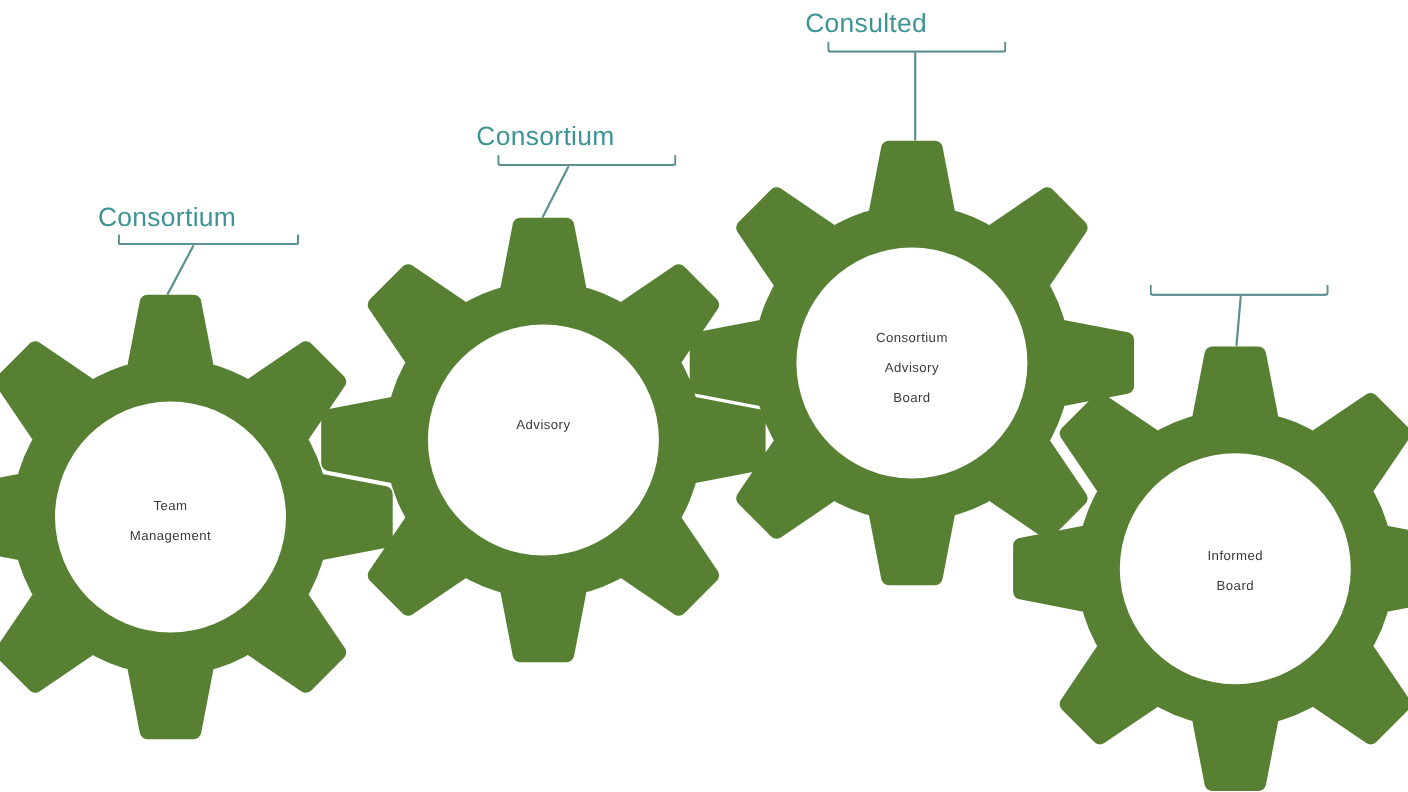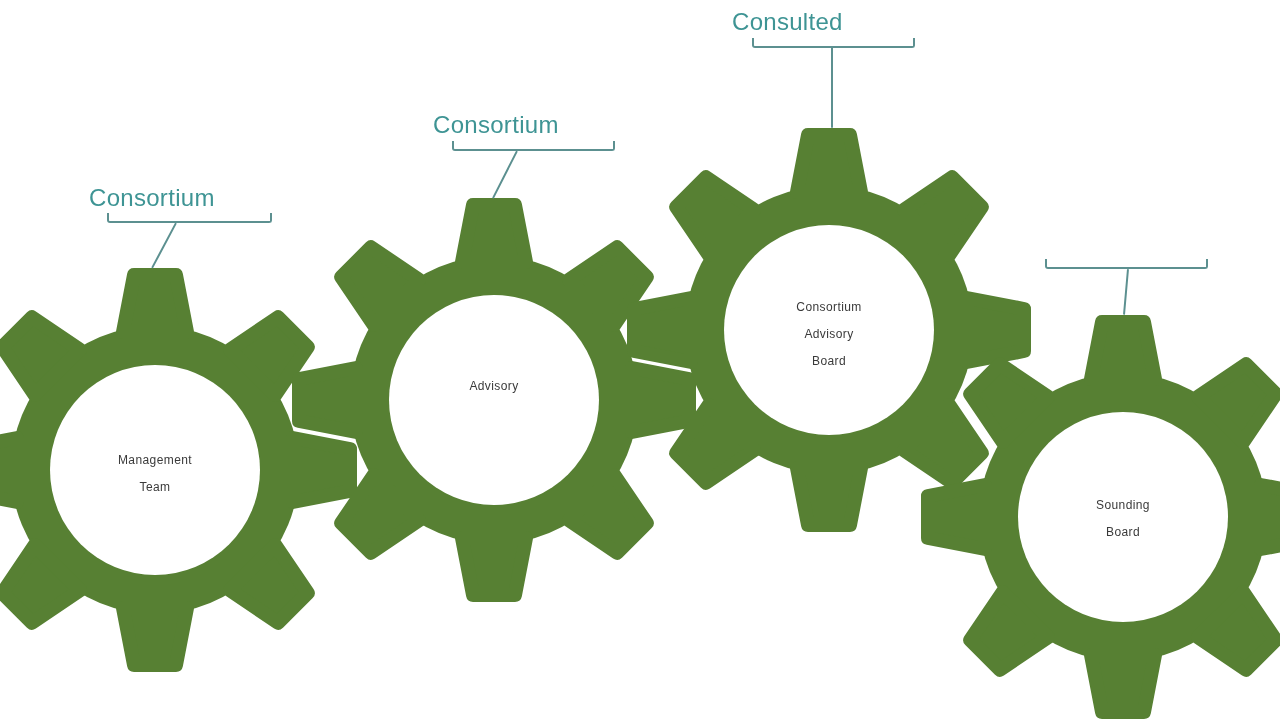--- a/index.html
+++ b/index.html
@@ -71,33 +71,33 @@
       <use href="#gear8"></use>
     </svg>
   <svg class="gear" style="left:619px;top:120px" viewBox="-210 -210 420 420">
       <use href="#gear8"></use>
     </svg>
   <svg class="gear" style="left:913px;top:307px" viewBox="-210 -210 420 420">
       <use href="#gear8"></use>
     </svg>
 
   <div class="gear-label" style="left:45px;top:447px">
+    <div>Team</div>
     <div>Management</div>
-    <div>Team</div>
   </div>
   <div class="gear-label" style="left:384px;top:373px">
     <div>Advisory</div>
   </div>
   <div class="gear-label" style="left:719px;top:294px">
     <div>Consortium</div>
     <div>Advisory</div>
     <div>Board</div>
   </div>
   <div class="gear-label" style="left:1013px;top:492px">
-    <div>Sounding</div>
+    <div>Informed</div>
     <div>Board</div>
   </div>
 
   <div class="callout-label" style="left:89px;top:187px">Consortium</div>
   <div class="bracket" style="left:107px;top:213px;width:165px"></div>
   <div class="connector" style="left:175px;top:223px;height:51px;transform:rotate(28deg)"></div>
 
   <div class="callout-label" style="left:433px;top:114px">Consortium</div>
   <div class="bracket" style="left:452px;top:141px;width:163px"></div>
   <div class="connector" style="left:516px;top:151px;height:53px;transform:rotate(27deg)"></div>

